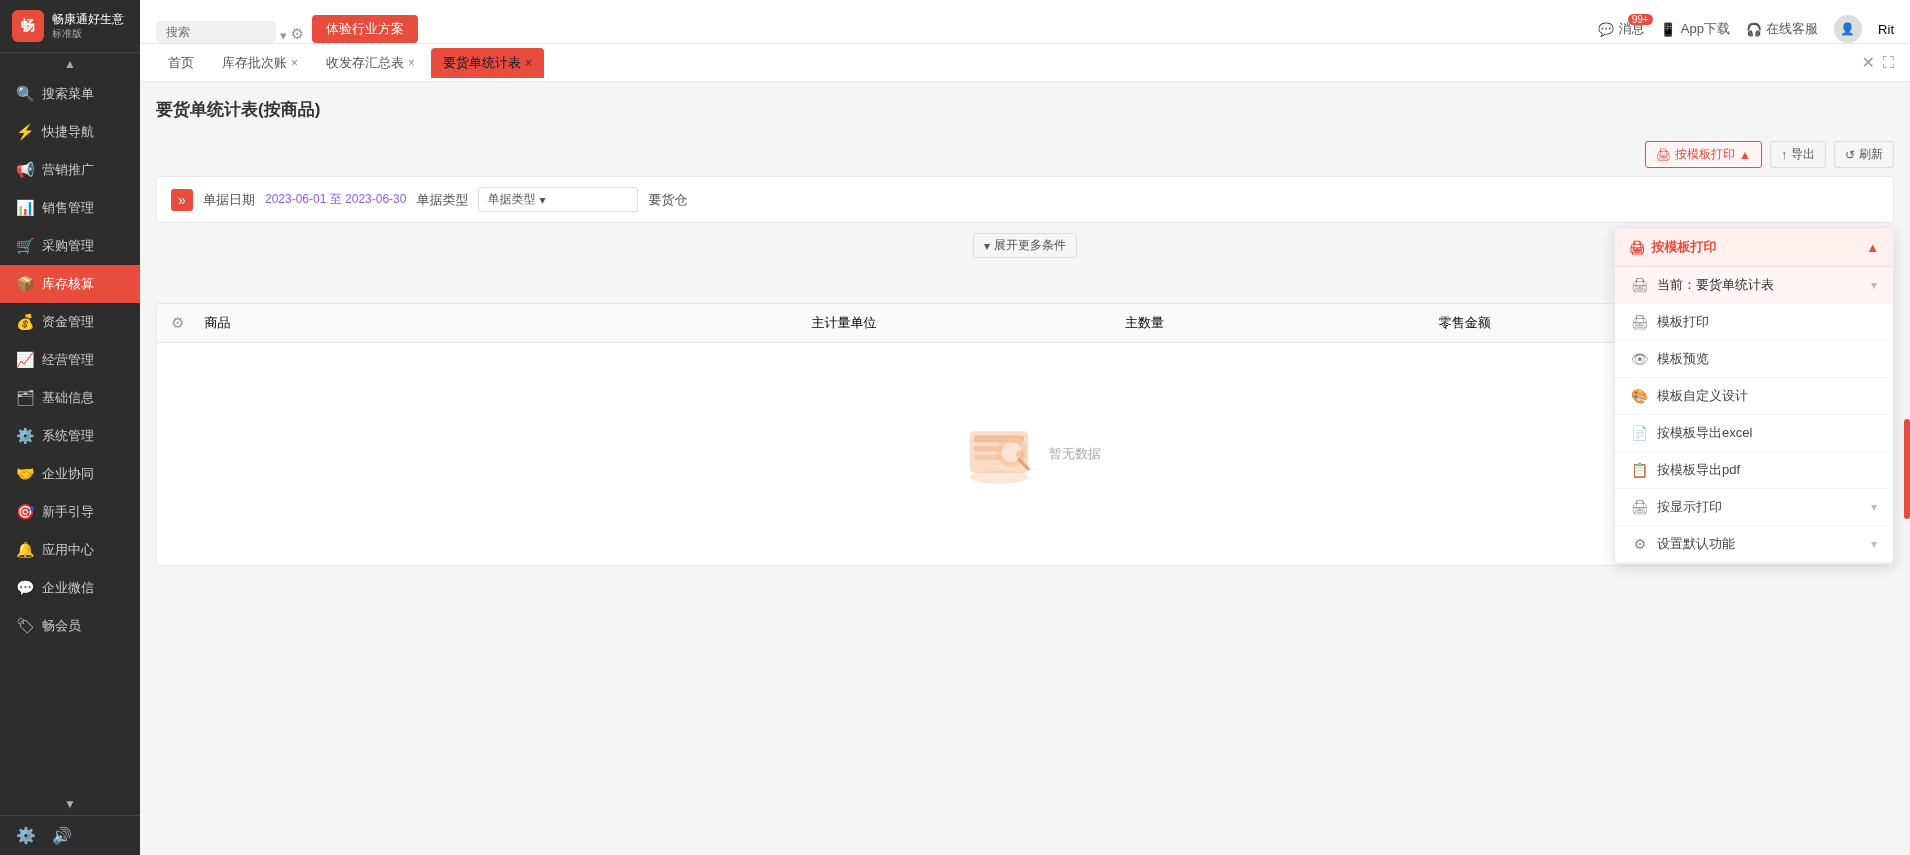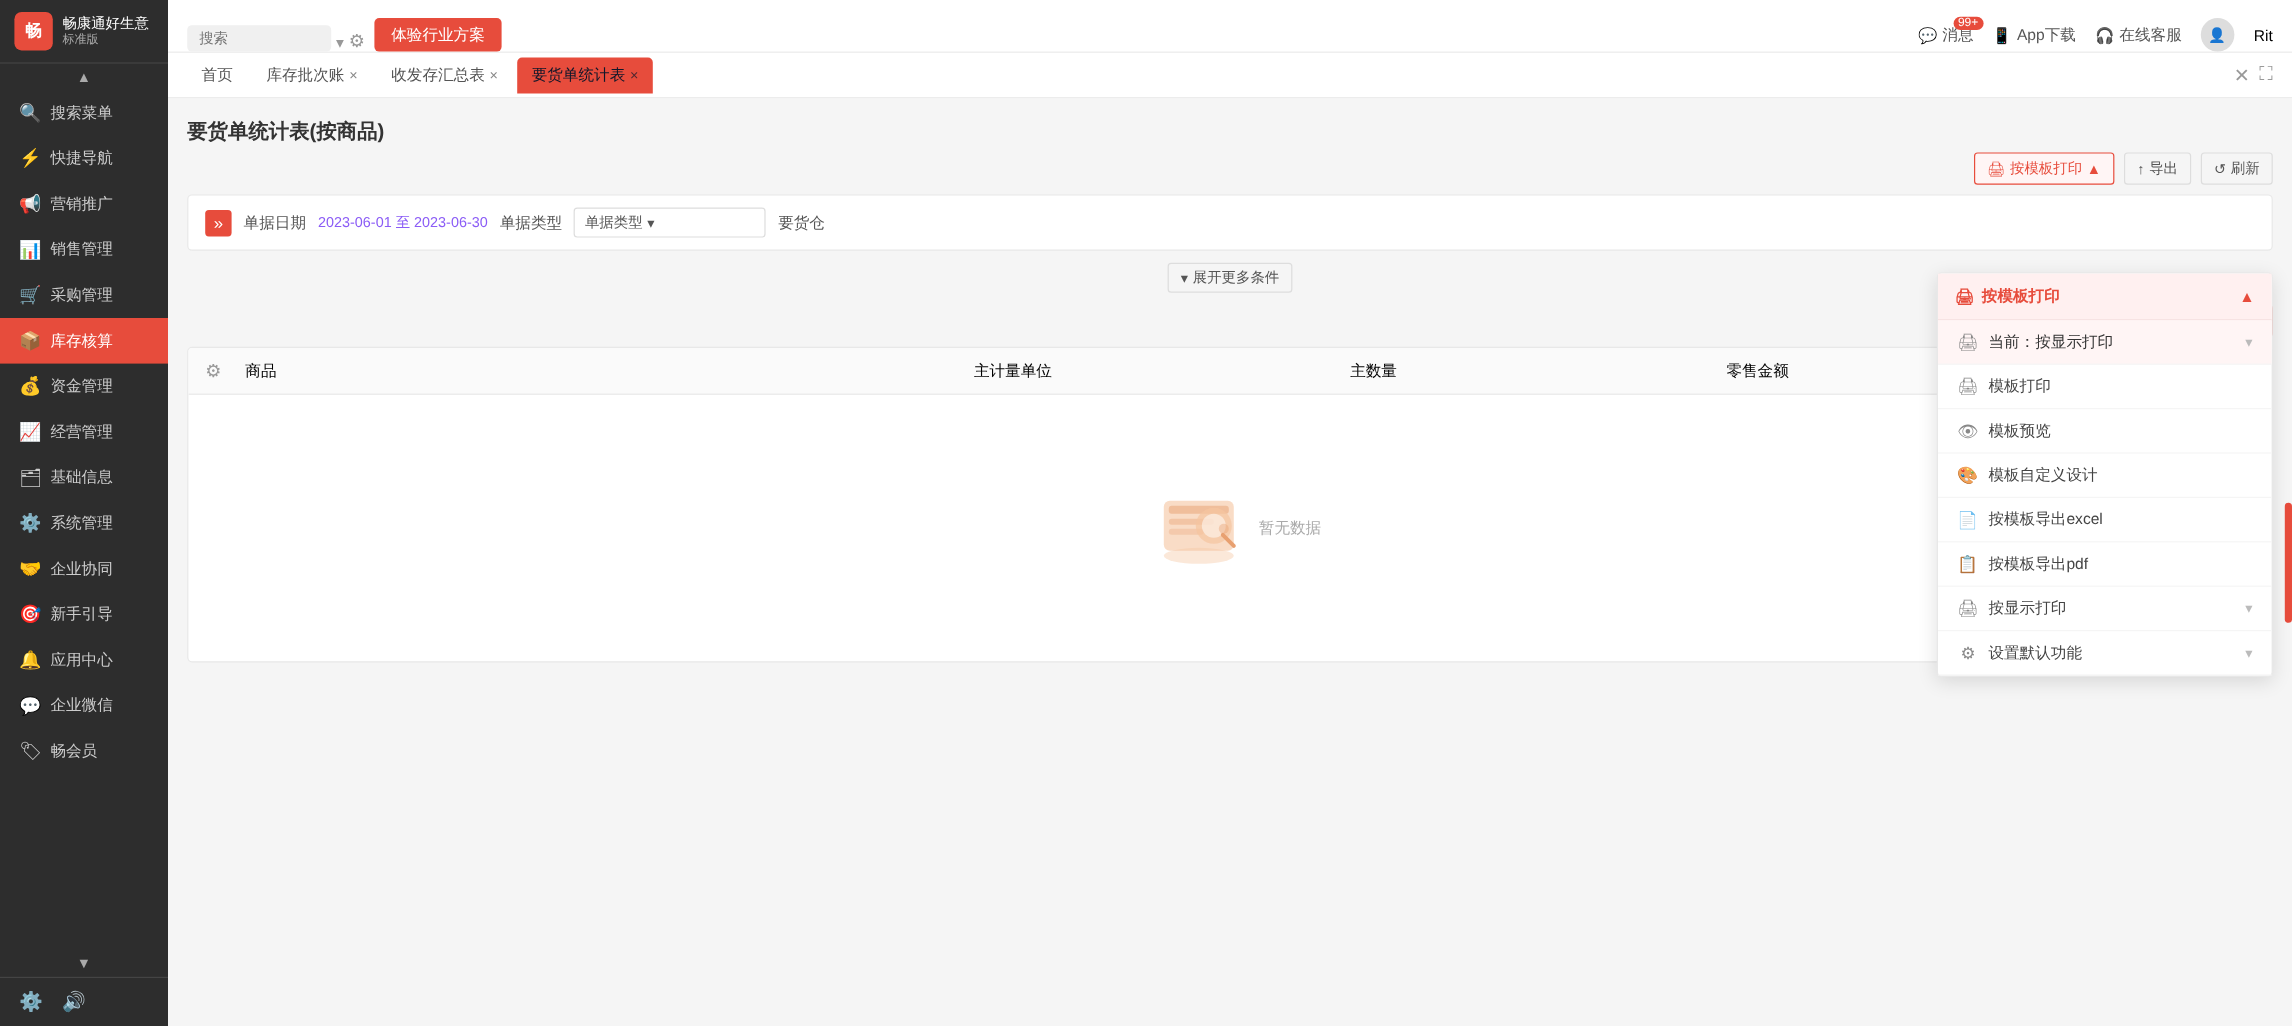--- a/index.html
+++ b/index.html
@@ -159,21 +159,21 @@
       flex: 1;
       padding: 16px;
       overflow-y: auto;
       background: #f5f5f5;
       position: relative;
     }
     .page-title {
       font-size: 17px;
       font-weight: bold;
       color: #333;
-      margin-bottom: 6px;
+      margin-bottom: 20px;
     }
 
     
     .filter-bar {
       background: #fff;
       border-radius: 4px;
       padding: 10px 14px;
       margin-bottom: 10px;
       display: flex;
       align-items: center;
@@ -527,21 +527,21 @@
       <div class="dropdown-header">
         <div class="dropdown-header-left">
           <span>🖨</span>
           <span>按模板打印</span>
         </div>
         <span class="dropdown-chevron">▲</span>
       </div>
 
       <div class="dropdown-item current">
         <span class="item-icon">🖨</span>
-        <span class="item-label">当前：按显示打印</span>
+        <span class="item-label">当前：要货单统计表</span>
         <span class="item-arrow">▾</span>
       </div>
 
       <div id="dropdown-items">
           <div class="dropdown-item">
     <span class="item-icon">🖨</span>
     <span class="item-label">模板打印</span>
 
   </div>
           <div class="dropdown-item">

